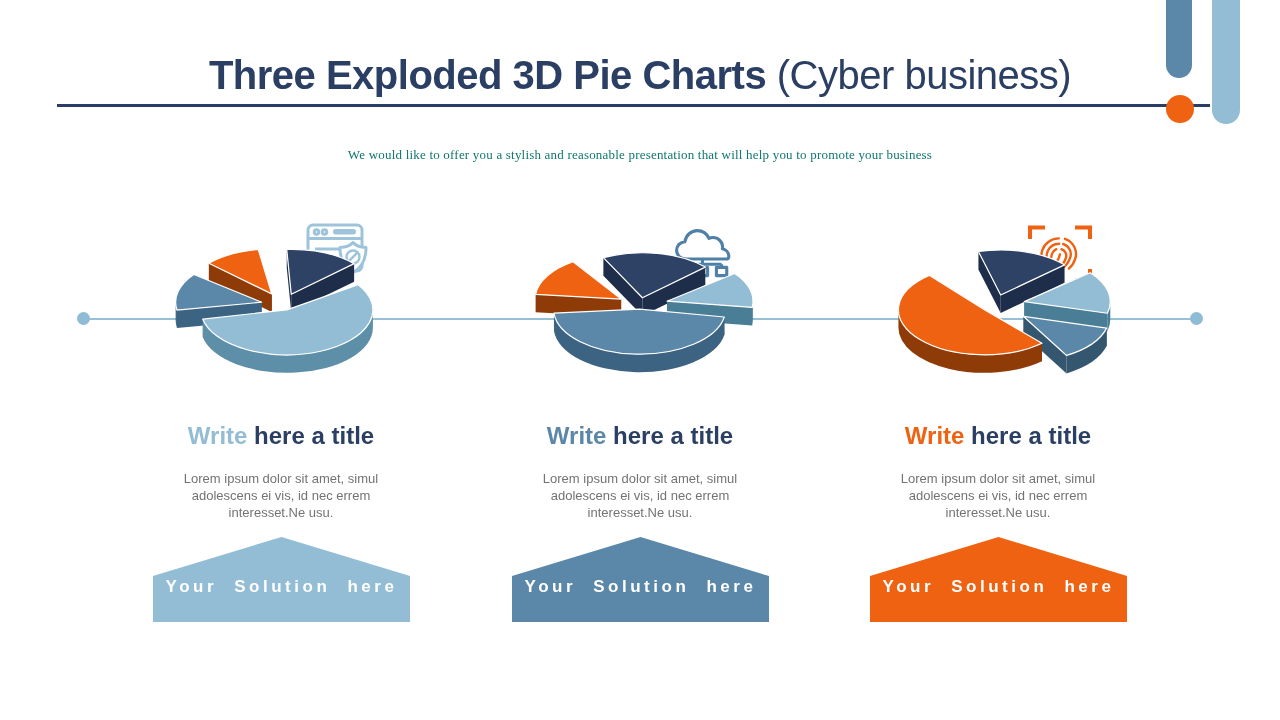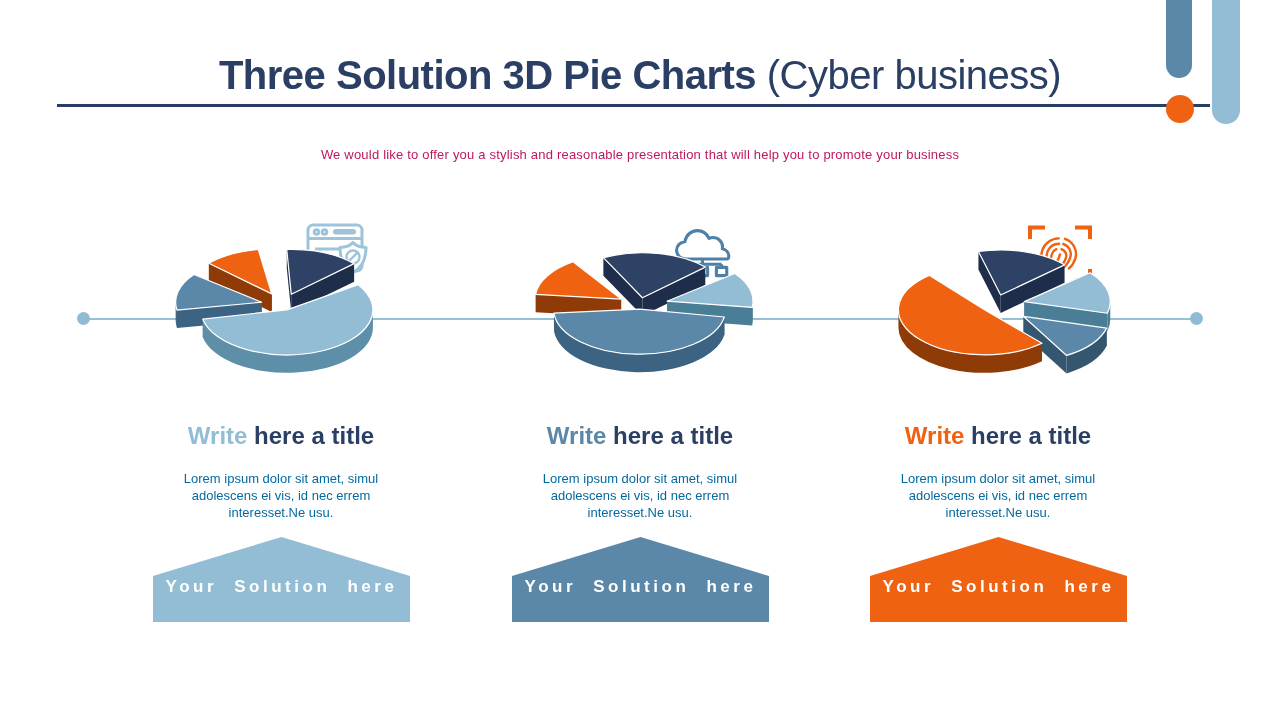--- a/index.html
+++ b/index.html
@@ -12,21 +12,21 @@
   .title .bold{font-weight:bold;}
   .title .regular{font-weight:normal;}
   .rule{position:absolute;left:57px;top:104px;width:1153px;height:3px;background:#2A3E63;}
   .deco-bar-1{position:absolute;left:1166px;top:-14px;width:26px;height:92px;
               border-radius:13px;background:#5B87A8;}
   .deco-bar-2{position:absolute;left:1212px;top:-14px;width:28px;height:138px;
               border-radius:14px;background:#92BDD4;}
   .deco-circle{position:absolute;left:1166px;top:95px;width:28px;height:28px;
                border-radius:50%;background:#EE6211;z-index:3;}
   .subtitle{position:absolute;top:134px;left:0;right:0;text-align:center;
-            font-size:13px;color:#be185d;letter-spacing:0.2px;}
+            font-size:13px;color:#0f766e;letter-spacing:0.2px;font-family:Liberation Serif, serif;}
 
   
   .connector{position:absolute;left:83px;top:318px;width:1114px;height:2px;
              background:#97C0D6;z-index:0;}
   .connector-dot{position:absolute;top:312px;width:13px;height:13px;border-radius:50%;
                  background:#8FBCD4;z-index:0;}
   .dot-left{left:77px;} .dot-right{left:1190px;}
 
   
   .icon{position:absolute;z-index:1;}
@@ -38,39 +38,39 @@
   .pie{position:absolute;top:200px;width:340px;height:205px;z-index:2;}
   .pie svg{width:100%;height:100%;display:block;}
   .pie-1{left:113px;} .pie-2{left:470px;} .pie-3{left:825px;}
 
   
   .col-title{position:absolute;top:398px;width:360px;text-align:center;
              font-size:24px;font-weight:bold;color:#2A3F63;}
   .col-title-1{left:101px;} .col-title-2{left:460px;} .col-title-3{left:818px;}
   .accent-1{color:#92BDD4;} .accent-2{color:#5B87A8;} .accent-3{color:#EE6211;}
   .col-body{position:absolute;top:457px;width:244px;text-align:center;
-            font-size:13px;line-height:17px;color:#0369a1;}
+            font-size:13px;line-height:17px;color:#737373;}
   .col-body-1{left:159px;} .col-body-2{left:518px;} .col-body-3{left:876px;}
 
   
   .banner{position:absolute;top:537px;width:257px;height:85px;
           clip-path:polygon(0 100%,0 46%,50% 0,100% 46%,100% 100%);
           display:flex;align-items:flex-end;justify-content:center;}
   .banner-1{left:153px;background:#92BDD4;}
   .banner-2{left:512px;background:#5B87A8;}
   .banner-3{left:870px;background:#EE6211;}
   .banner-label{color:#ffffff;font-weight:bold;font-size:17px;letter-spacing:3.5px;
                 word-spacing:9px;padding-bottom:25px;white-space:nowrap;}
 </style>
 </head>
 <body>
 
 <div class="slide">
 
-  <h1 class="title"><span class="bold">Three Solution 3D Pie Charts</span> <span class="regular">(Cyber business)</span></h1>
+  <h1 class="title"><span class="bold">Three Exploded 3D Pie Charts</span> <span class="regular">(Cyber business)</span></h1>
   <div class="rule"></div>
   <div class="deco-bar-1"></div>
   <div class="deco-bar-2"></div>
   <div class="deco-circle"></div>
   <p class="subtitle">We would like to offer you a stylish and reasonable presentation that will help you to promote your business</p>
 
   <div class="connector"></div>
   <div class="connector-dot dot-left"></div>
   <div class="connector-dot dot-right"></div>
 

